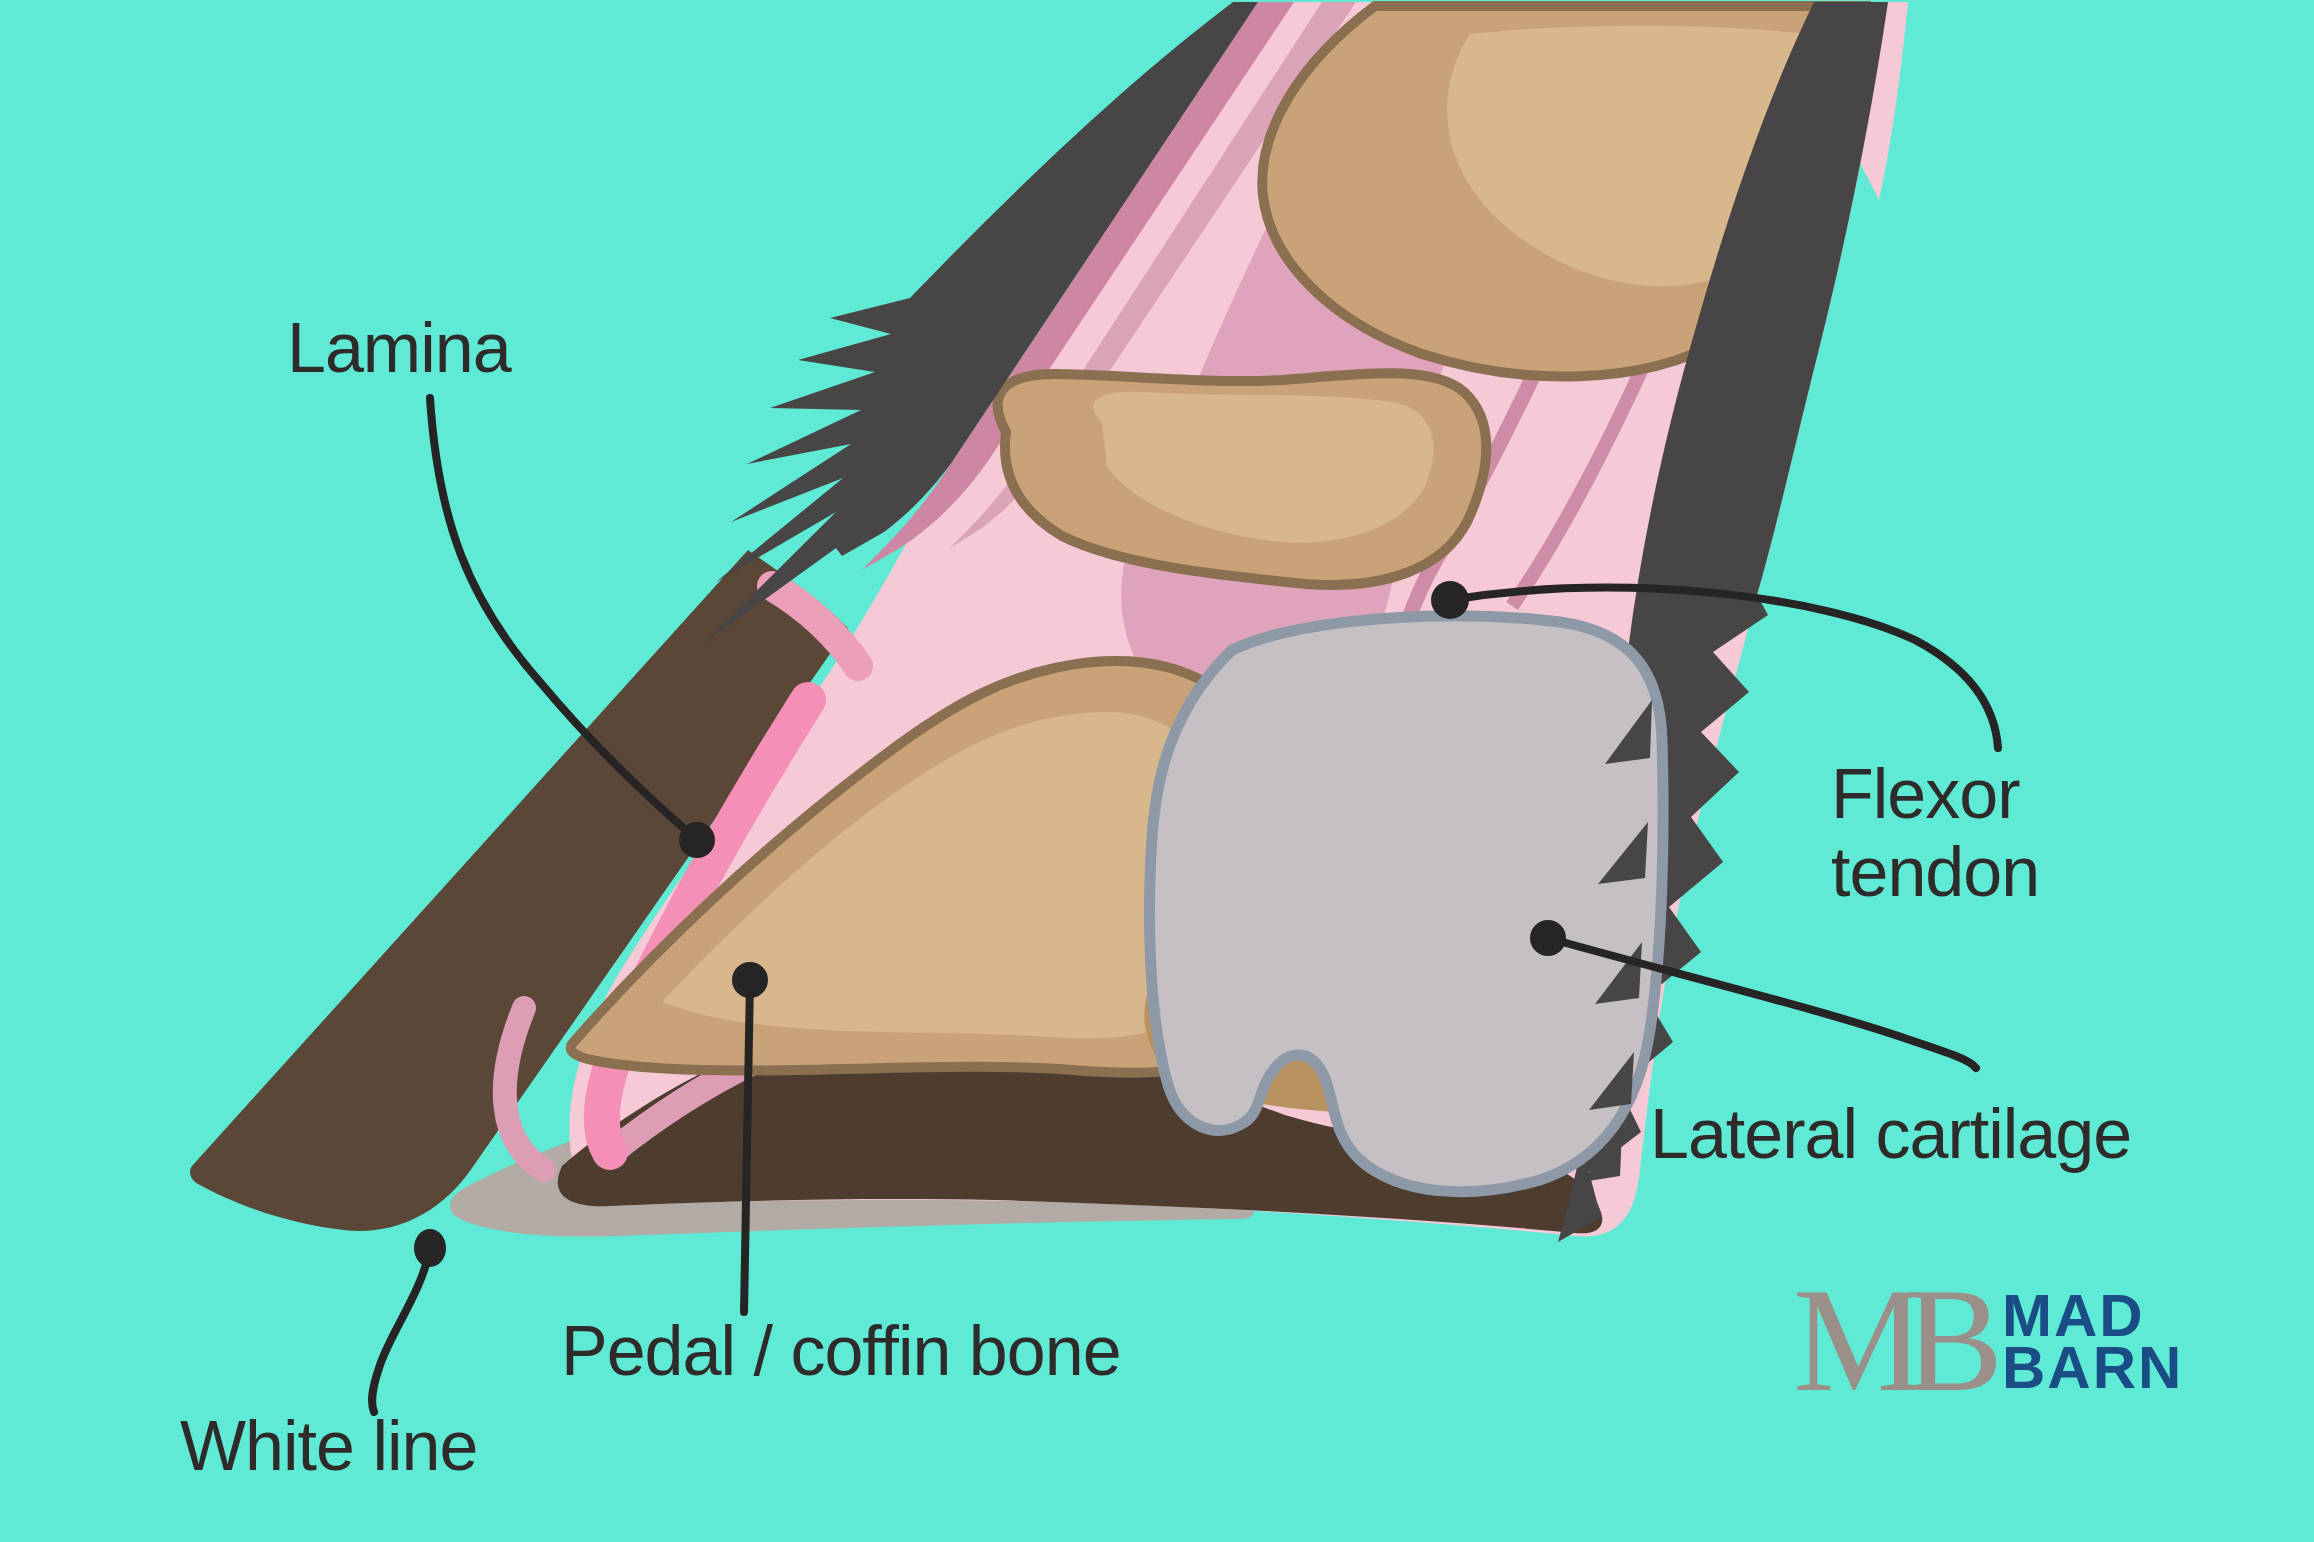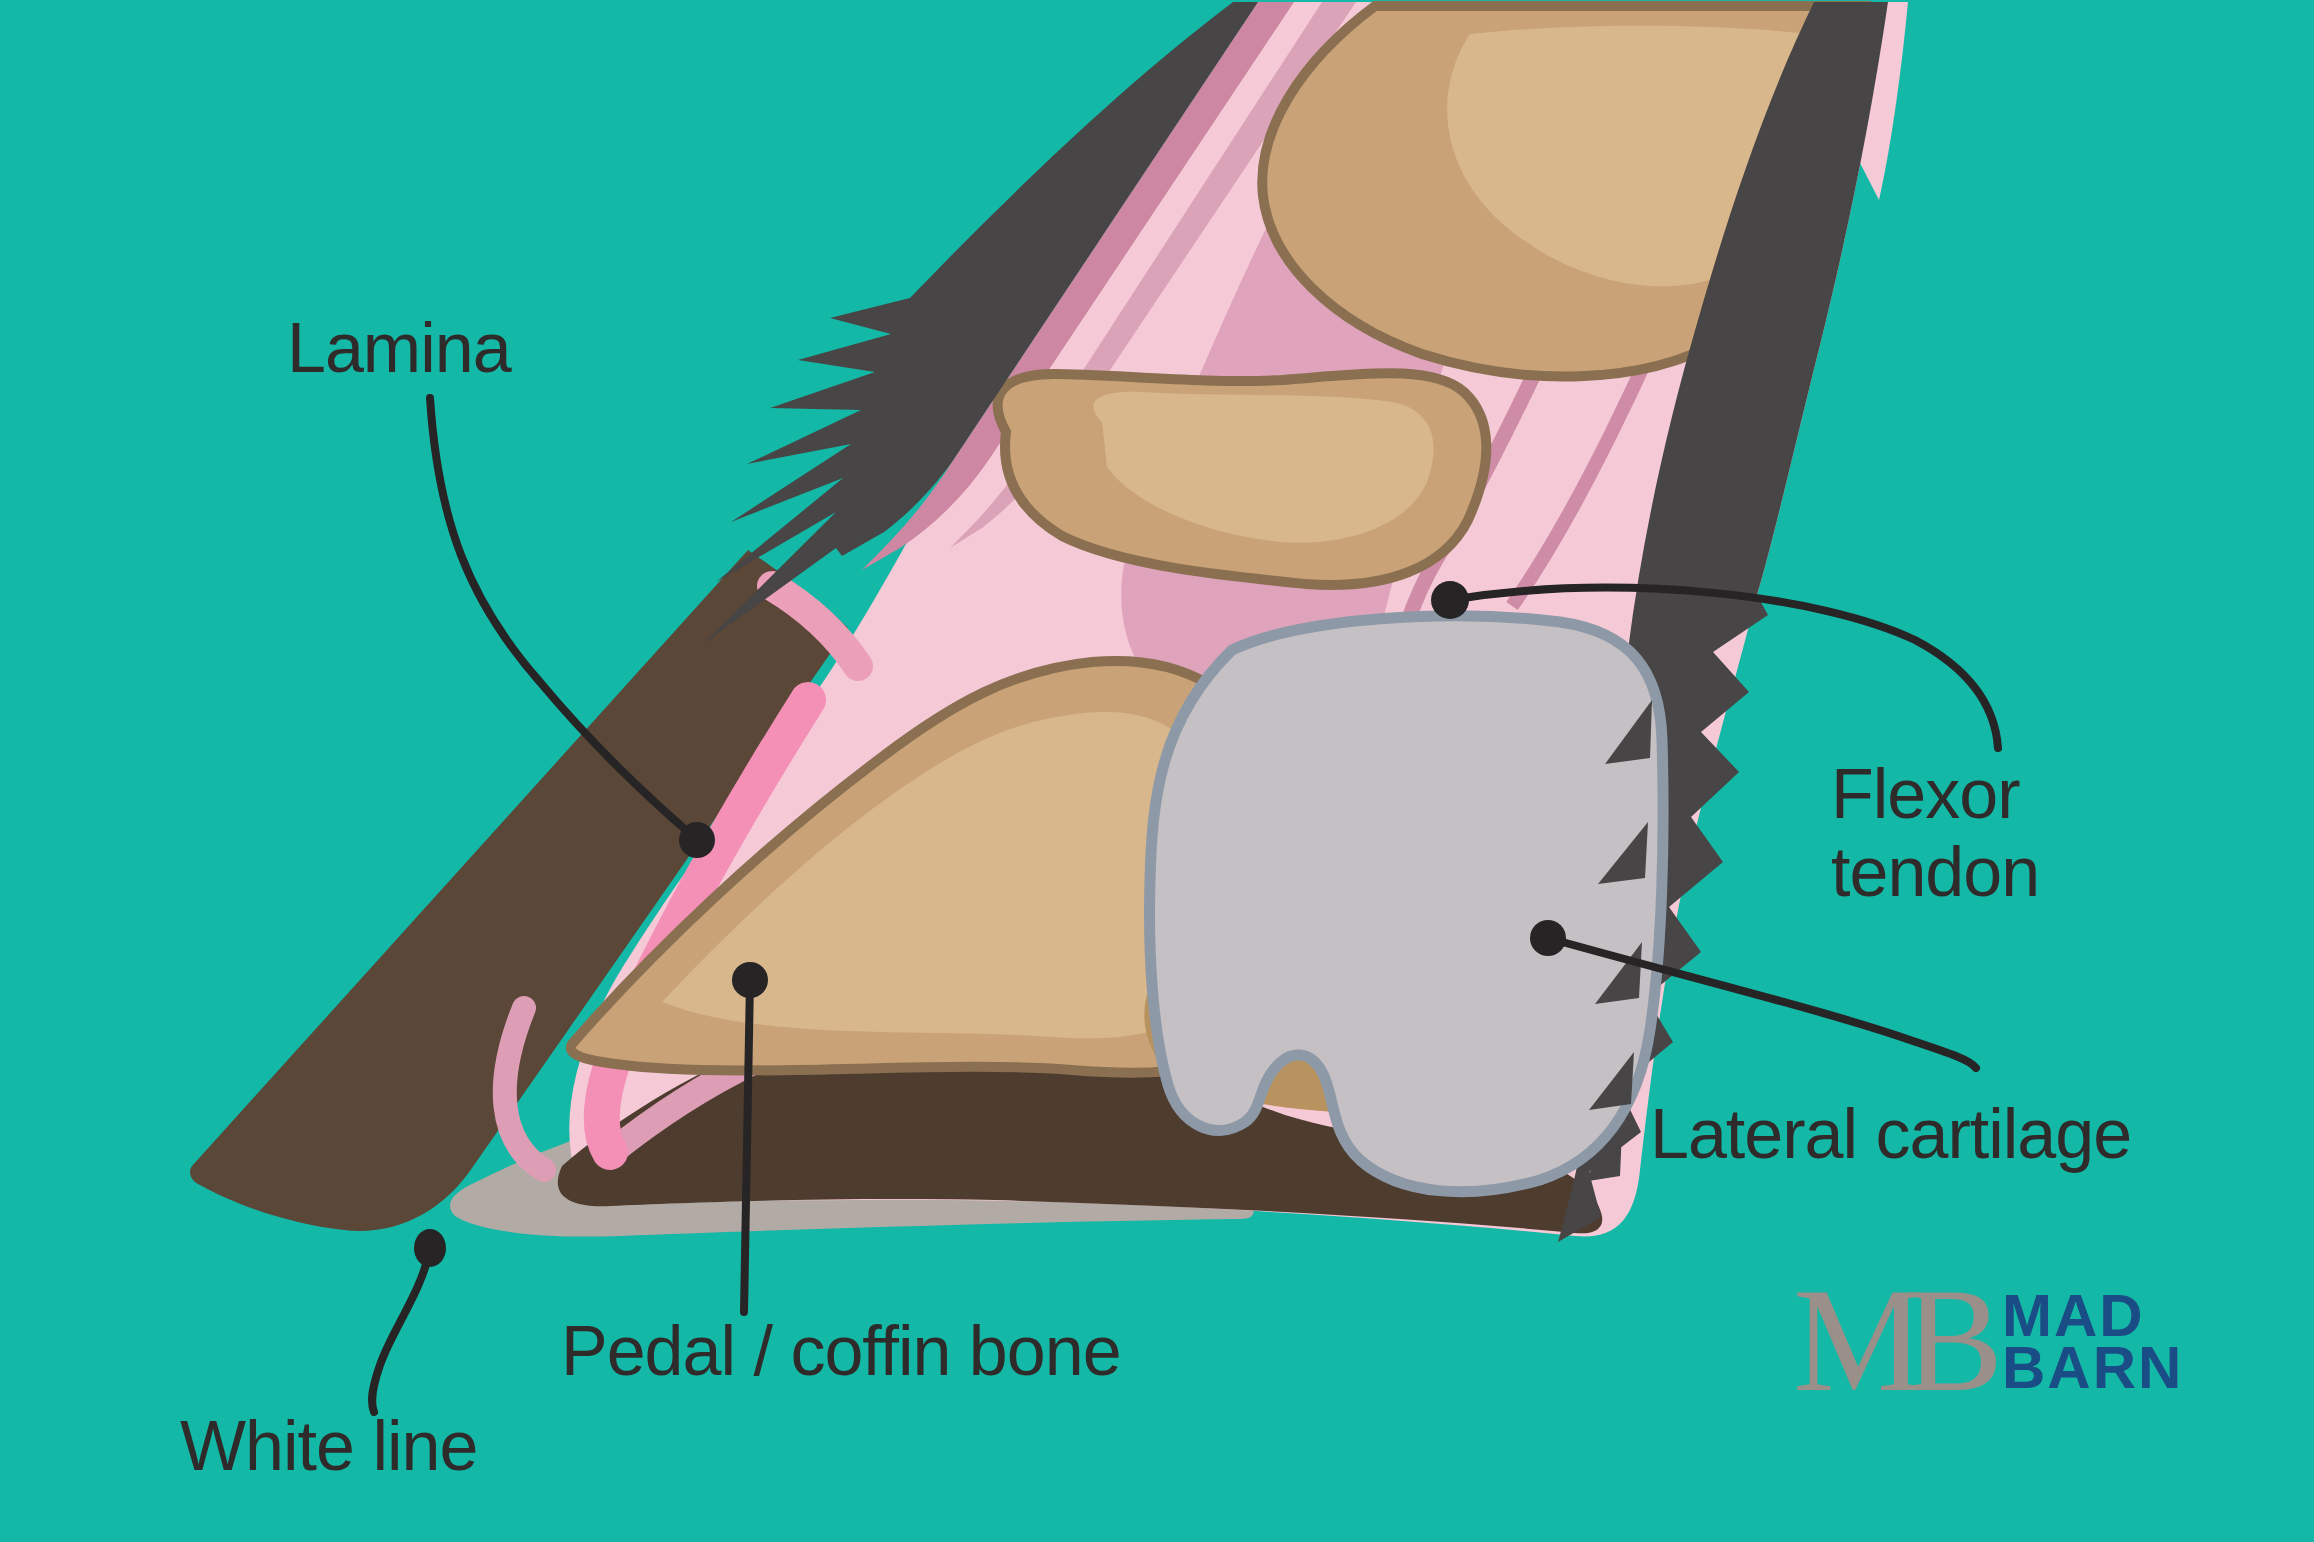--- a/index.html
+++ b/index.html
@@ -1,19 +1,19 @@
 <!DOCTYPE html>
 <html><head>
 <meta charset="utf-8">
 <style>
   html,body{margin:0;padding:0;background:#dbdada;}
   .stage{
     position:relative;
     width:2314px;height:1542px;
-    background:#14b8a6;
+    background:#5eead4;
     overflow:hidden;
     font-family:"Liberation Sans", sans-serif;
   }
   svg{position:absolute;inset:0;display:block;}
   text.anno{
     font-family:"Liberation Sans", sans-serif;
     font-size:70px;
     font-weight:400;
     letter-spacing:-1px;
     fill:#2e2b2a;

